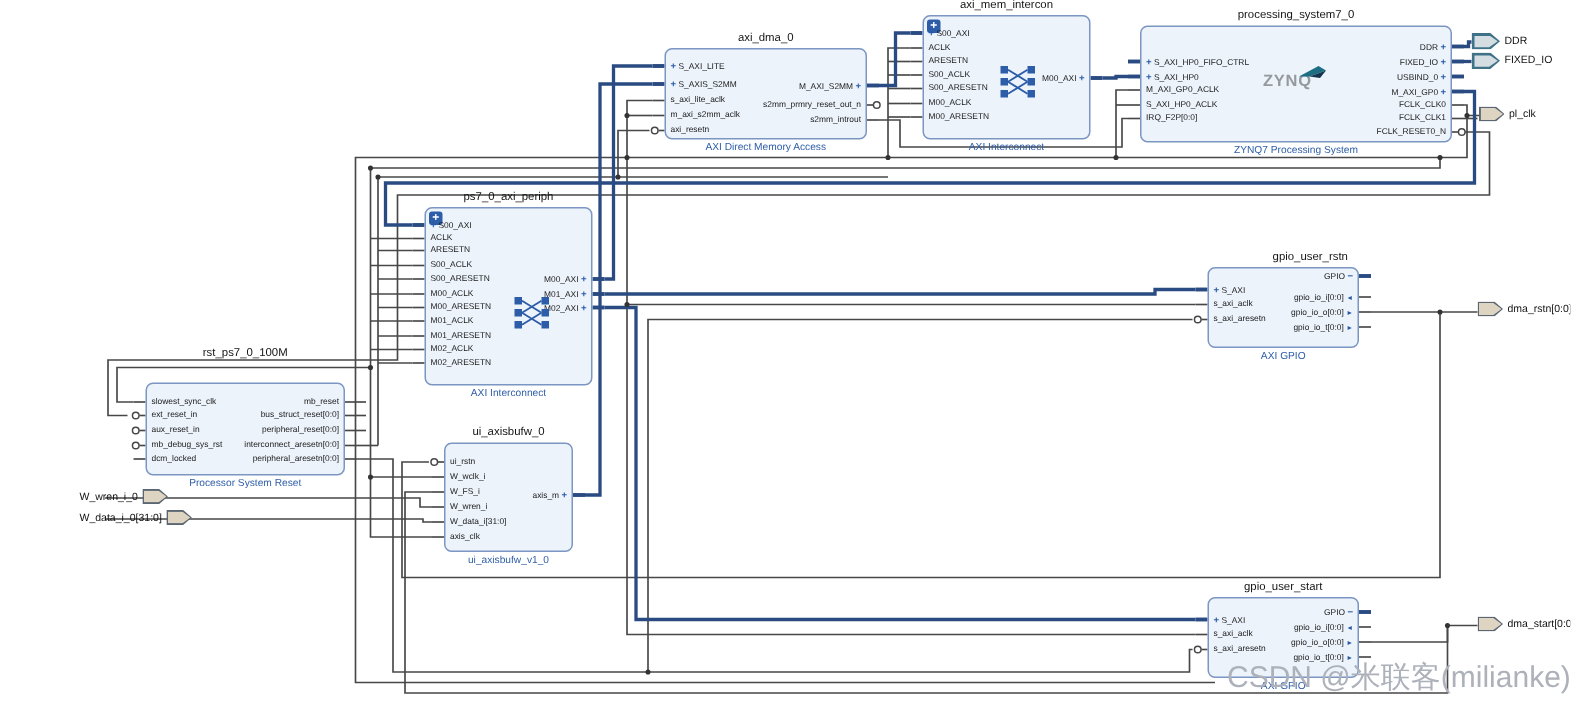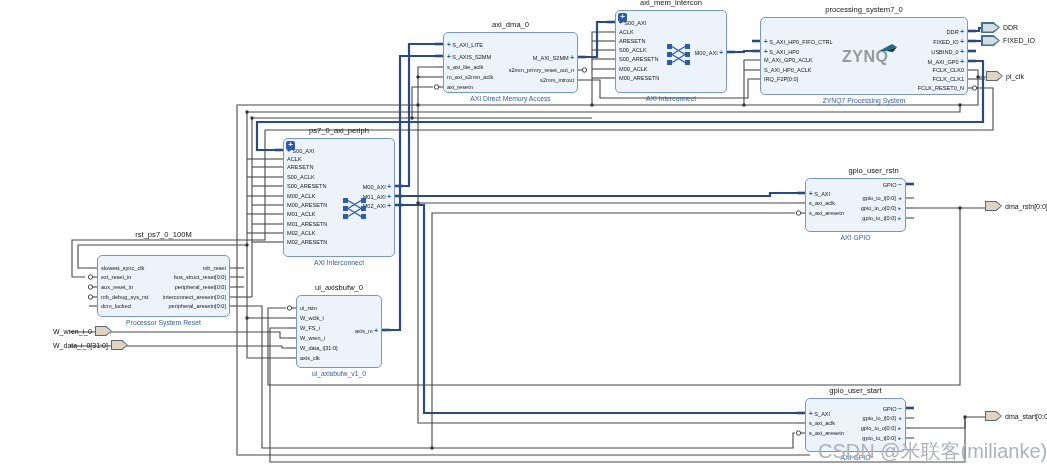--- a/index.html
+++ b/index.html
@@ -9,21 +9,21 @@
   .blk-title{position:absolute;font-size:7.6px;color:#141414;text-align:center;white-space:nowrap;}
   .blk-sub{position:absolute;font-size:6.8px;color:#2e5ea8;text-align:center;white-space:nowrap;}
   .blk-box{position:absolute;background:#ecf3fb;border:1px solid #7b96c2;border-radius:5px;box-sizing:border-box;}
   .port{position:absolute;font-size:5.6px;color:#1a1a1a;white-space:nowrap;line-height:9px;height:9px;}
   .port.l{text-align:left;}
   .port.r{text-align:right;}
   .pm{color:#2758a8;font-weight:bold;font-size:6.4px;}
   .tri{color:#2758a8;font-size:4.6px;}
   .badge{position:absolute;width:9px;height:9px;background:#2d5ca8;color:#fff;font-size:8px;
          line-height:8px;text-align:center;border-radius:2px;font-weight:bold;}
-  .zynq{position:absolute;color:#95999e;font-weight:bold;font-size:16px;letter-spacing:0.5px;}
+  .zynq{position:absolute;color:#95999e;font-weight:bold;font-size:11px;letter-spacing:0.5px;}
   .zynq svg{position:absolute;right:-10px;top:-5px;}
   .ext{position:absolute;display:flex;align-items:center;gap:3px;}
   .shape-o{width:17px;height:10px;clip-path:polygon(0 0,66% 0,100% 50%,66% 100%,0 100%);background:#5c6672;position:relative;flex:0 0 auto;}
   .shape-i{position:absolute;left:1px;top:1px;width:15px;height:8px;clip-path:polygon(0 0,64% 0,100% 50%,64% 100%,0 100%);background:#ddd5c1;}
   .ext.bus .shape-o{background:#3f7286;width:19px;height:11px;}
   .ext.bus .shape-i{width:16px;height:8px;left:1.5px;top:1.5px;background:#d3dde2;}
   .ext .lbl{font-size:7px;color:#111;white-space:nowrap;}
   .wm{position:absolute;left:818px;top:438px;font-size:20px;color:#adb1ba;white-space:nowrap;z-index:50;}
 </style>
 </head>

